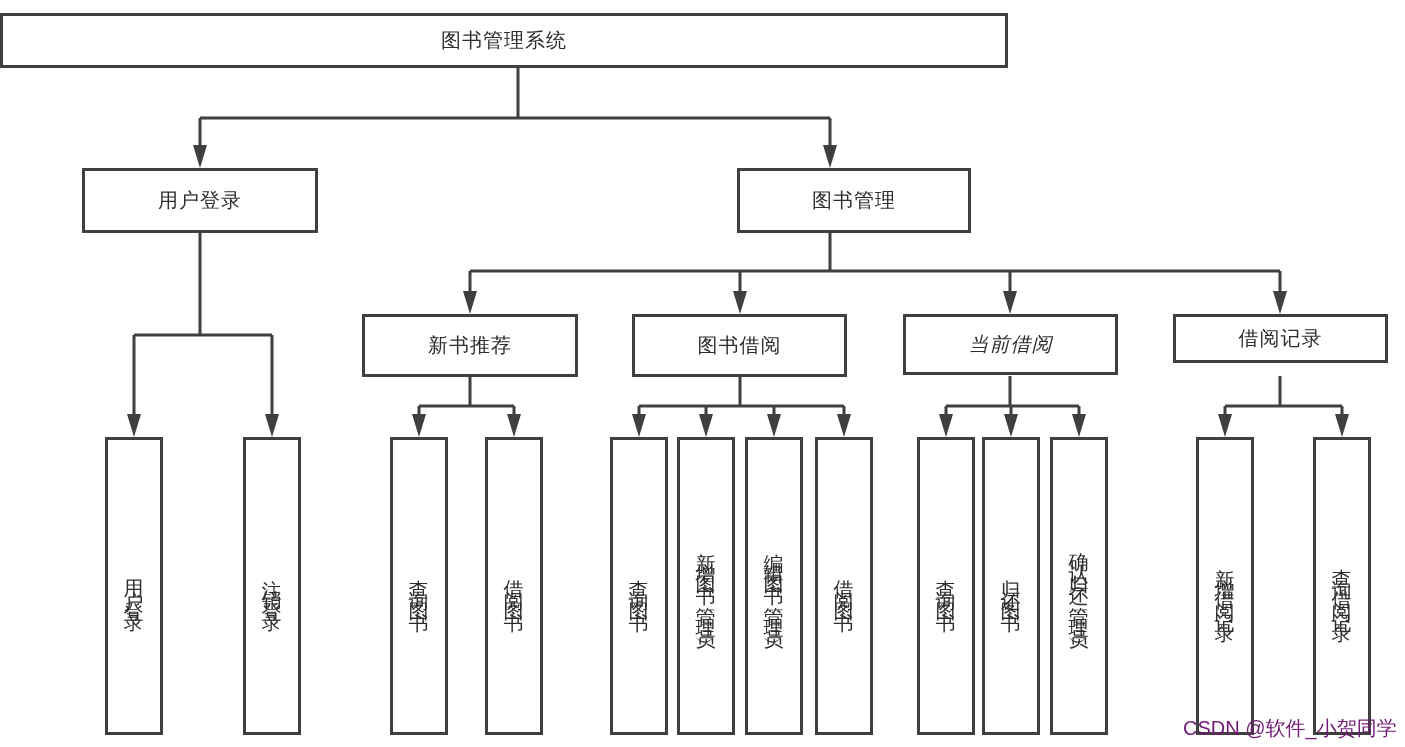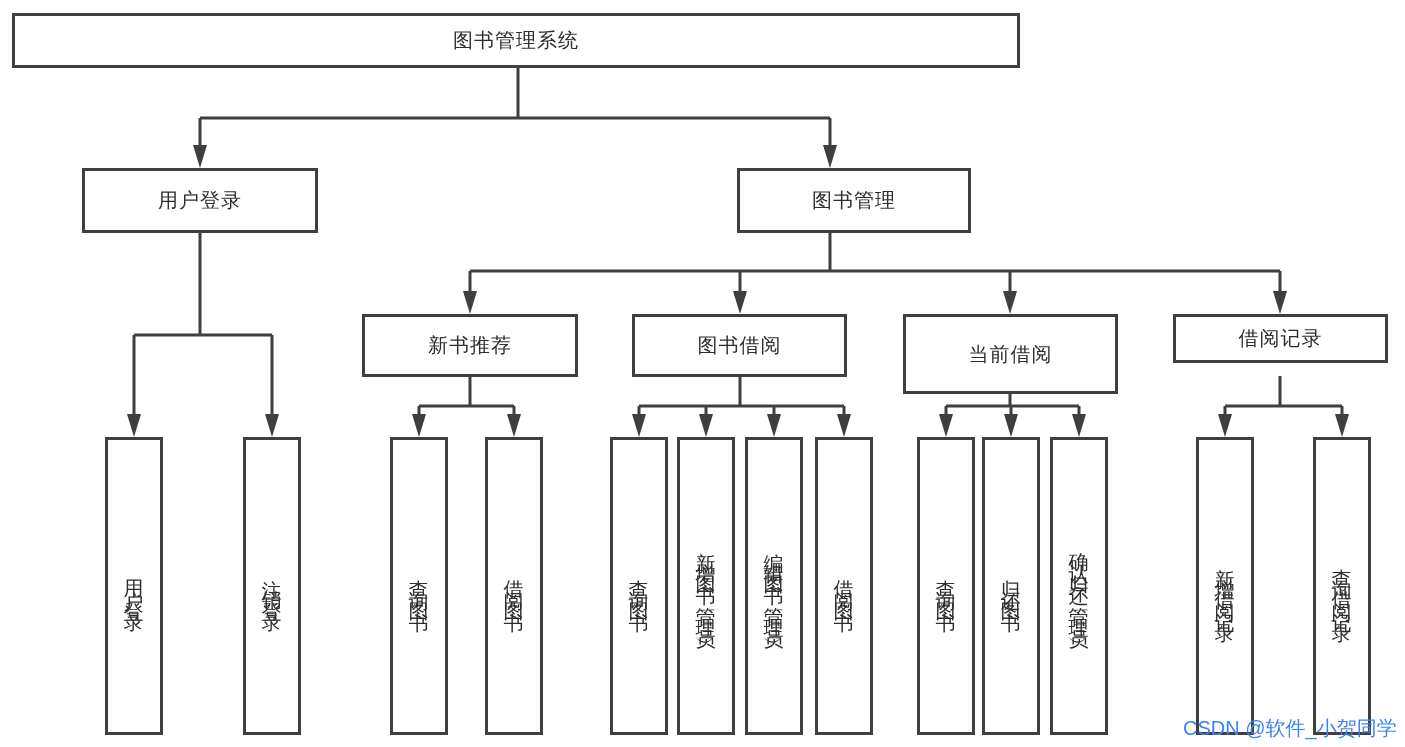--- a/index.html
+++ b/index.html
@@ -31,21 +31,21 @@
     text-orientation: mixed;
     letter-spacing: 11px;
     line-height: 1;
     white-space: nowrap;
   }
   .watermark {
     position: absolute;
     left: 1183px;
     top: 715px;
     font-size: 20px;
-    color: #3b82f6;
+    color: #701a75;
     white-space: nowrap;
     z-index: 5;
   }
 </style>
 </head>
 <body>
 
 <div class="canvas">
 
   <svg class="wires" width="1405" height="747" viewBox="0 0 1405 747">
@@ -77,38 +77,38 @@
     <path d="M1010 376 V406 M946 406 H1079 M946 406 V415 M1011 406 V415 M1079 406 V415"></path>
     <polygon points="939,414 953,414 946,437"></polygon>
     <polygon points="1004,414 1018,414 1011,437"></polygon>
     <polygon points="1072,414 1086,414 1079,437"></polygon>
 
     <path d="M1280 376 V406 M1225 406 H1342 M1225 406 V415 M1342 406 V415"></path>
     <polygon points="1218,414 1232,414 1225,437"></polygon>
     <polygon points="1335,414 1349,414 1342,437"></polygon>
   </svg>
 
-  <div class="box h" style="left:12px; top:13px; width:1008px; height:55px;">
+  <div class="box h" style="left:0; top:13px; width:1008px; height:55px;">
     <span>图书管理系统</span>
   </div>
 
   <div class="box h" style="left:82px; top:168px; width:236px; height:65px;">
     <span>用户登录</span>
   </div>
   <div class="box h" style="left:713px; top:168px; width:234px; height:65px;margin-left:24px;">
     <span>图书管理</span>
   </div>
 
   <div class="box h" style="left:632px; top:314px; width:215px; height:63px;">
     <span>图书借阅</span>
   </div>
   <div class="box h" style="left:362px; top:314px; width:216px; height:63px;">
     <span>新书推荐</span>
   </div>
-  <div class="box h" style="left:903px; top:314px; width:215px; height:80px;">
+  <div class="box h" style="left:903px; top:314px; width:215px; height:61px;font-style:italic;">
     <span>当前借阅</span>
   </div>
   <div class="box h" style="left:1173px; top:314px; width:215px; height:49px;">
     <span>借阅记录</span>
   </div>
 
   <div class="box v" style="left:105px; top:437px; width:58px; height:298px;">
     <span>用户登录</span>
   </div>
   <div class="box v" style="left:243px; top:437px; width:58px; height:298px;">

